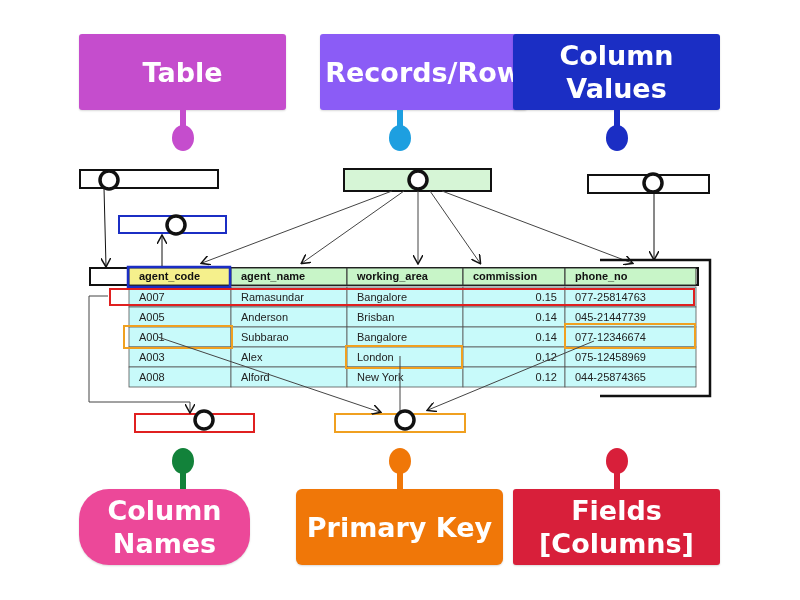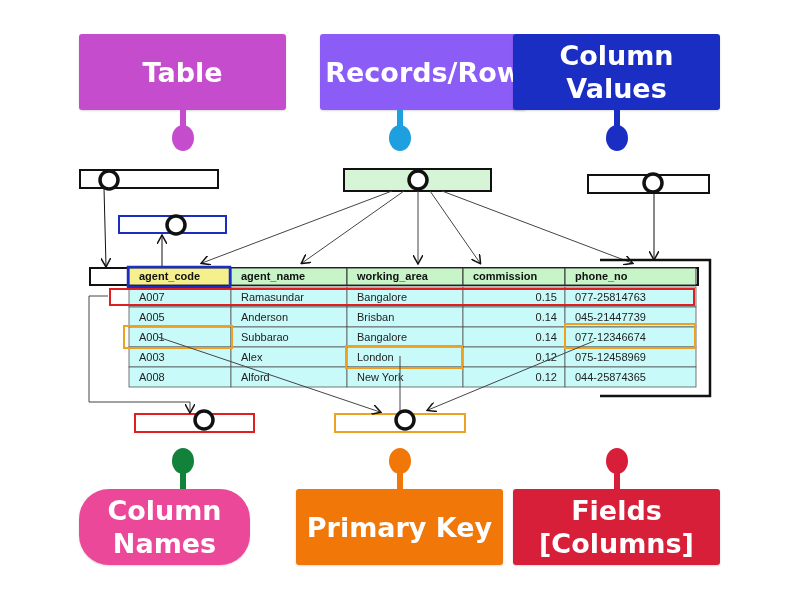--- a/index.html
+++ b/index.html
@@ -33,21 +33,21 @@
 <div class="pin-dot" style="left:606px; top:125px; background:#1b2ec4;"></div>
 
 <div class="pin-dot" style="left:172px; top:448px; background:#12823a;"></div>
 <div class="pin-stem" style="left:180px; top:468px; height:22px; background:#12823a;"></div>
 <div class="label-card" style="left:79px; top:489px; width:171px; height:76px; background:#ec4899;border-radius:30px;">
   <span style="display:block; width:150px;">Column Names</span>
 </div>
 
 <div class="pin-dot" style="left:389px; top:448px; background:#f07708;"></div>
 <div class="pin-stem" style="left:397px; top:468px; height:22px; background:#f07708;"></div>
-<div class="label-card" style="left:296px; top:489px; width:207px; height:76px; background:#f07708;">
+<div class="label-card" style="left:296px; top:489px; width:207px; height:76px; background:#f07708;border-radius:6px;">
   <span>Primary Key</span>
 </div>
 
 <div class="pin-dot" style="left:606px; top:448px; background:#d81f3a;"></div>
 <div class="pin-stem" style="left:614px; top:468px; height:22px; background:#d81f3a;"></div>
 <div class="label-card" style="left:513px; top:489px; width:207px; height:76px; background:#d81f3a;align-items:center;">
   <span style="display:block; width:170px;">Fields [Columns]</span>
 </div>
 
 <svg id="diagram" width="800" height="600" viewBox="0 0 800 600">

